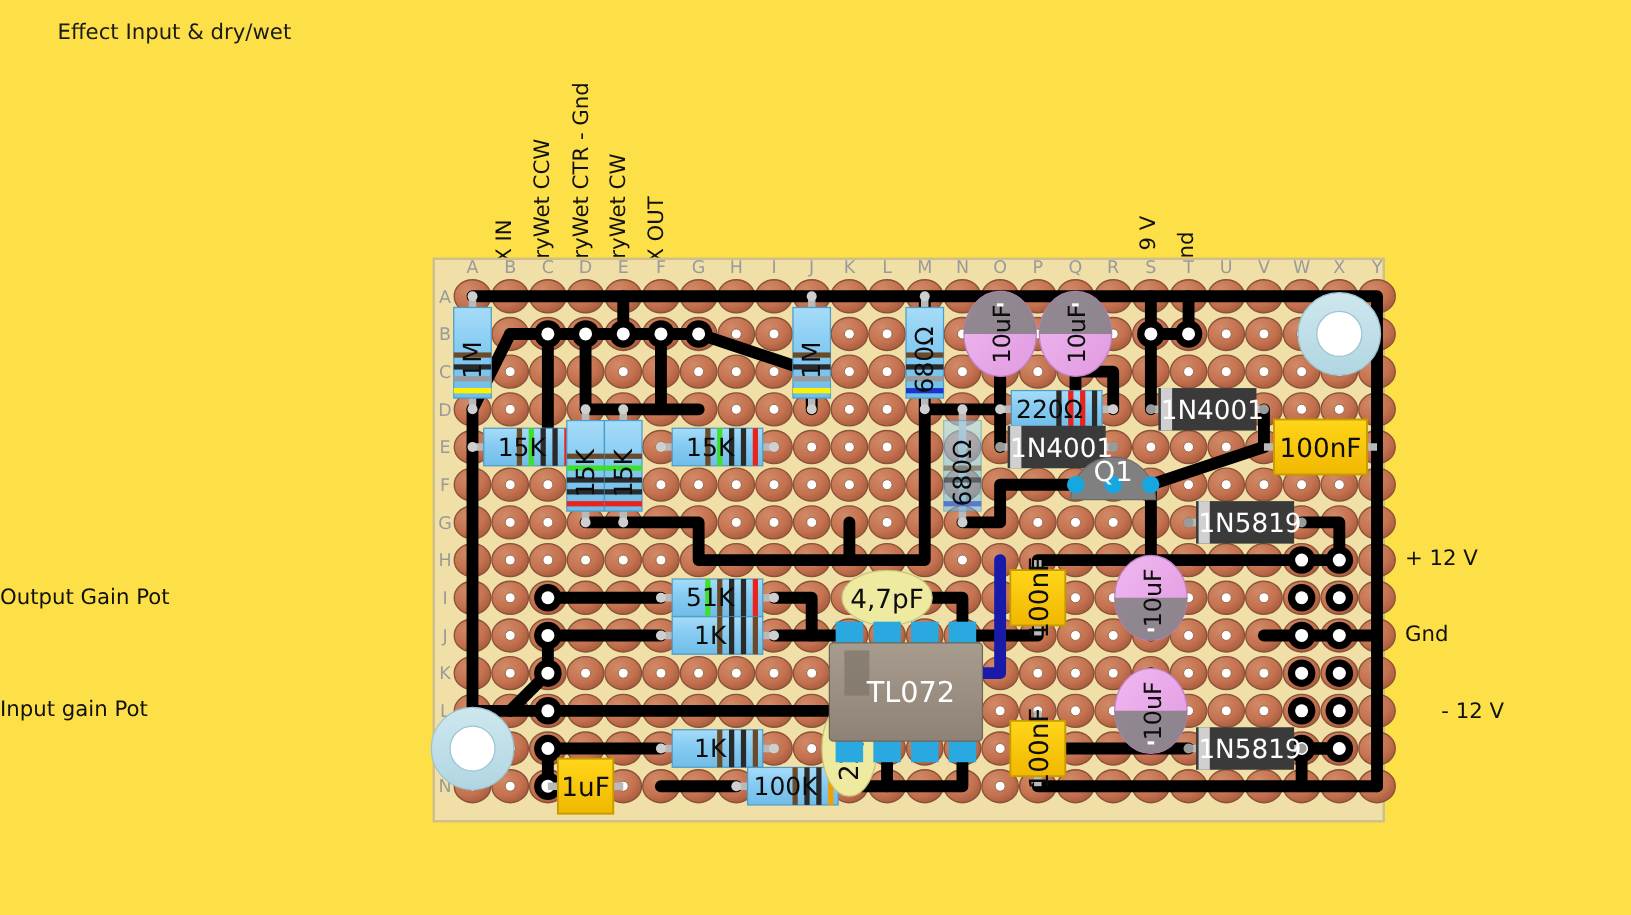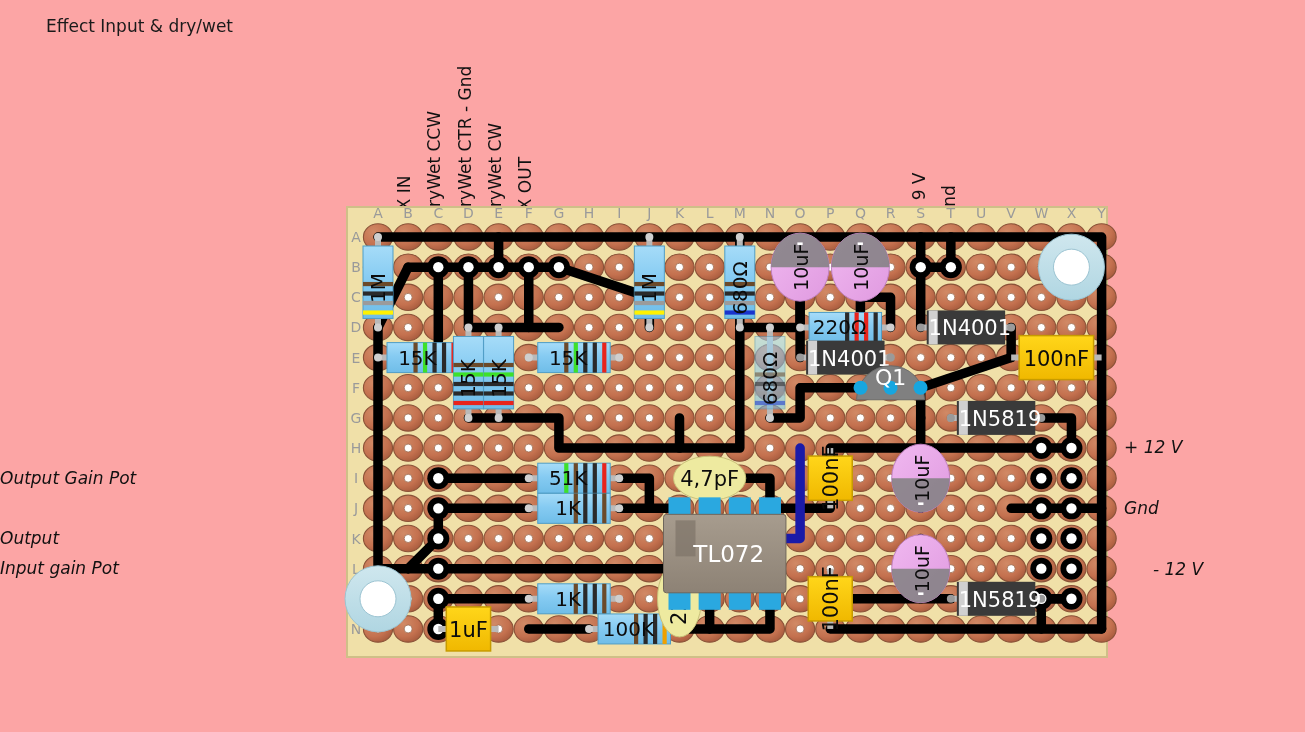--- a/index.html
+++ b/index.html
@@ -1,43 +1,42 @@
 <!DOCTYPE html>
 <html><head>
 <meta charset="utf-8">
 <style>
   html,body{margin:0;padding:0;background:#ffffff;}
   body{width:1305px;height:732px;overflow:hidden;
        font-family:"DejaVu Sans","Liberation Sans",sans-serif;}
-  #root{position:relative;width:1305px;height:732px;background:#fca5a5;}
+  #root{position:relative;width:1305px;height:732px;background:#fde047;}
   #title{position:absolute;left:46px;top:16px;font-size:17px;color:#1a1a1a;white-space:nowrap;}
   .vlabel{position:absolute;font-size:17px;color:#111;white-space:nowrap;
           transform-origin:left bottom;transform:rotate(-90deg);}
-  .hlabel{position:absolute;font-size:17px;color:#111;white-space:nowrap;font-style:italic;}
+  .hlabel{position:absolute;font-size:17px;color:#111;white-space:nowrap;}
   .hlabel.right{text-align:left;}
   svg{position:absolute;left:0;top:0;}
   text{font-family:"DejaVu Sans","Liberation Sans",sans-serif;}
 </style>
 </head>
 <body>
 
 <div id="root">
 
   <div id="title">Effect Input &amp; dry/wet</div>
 
   <div class="vlabel" style="left:414px;top:200px;">FX IN</div>
   <div class="vlabel" style="left:444px;top:200px;">DryWet CCW</div>
   <div class="vlabel" style="left:475px;top:200px;">DryWet CTR - Gnd</div>
   <div class="vlabel" style="left:505px;top:200px;">DryWet CW</div>
   <div class="vlabel" style="left:535px;top:200px;">FX OUT</div>
   <div class="vlabel" style="left:929px;top:200px;">+ 9 V</div>
   <div class="vlabel" style="left:959px;top:200px;">Gnd</div>
 
   <div class="hlabel right" style="left:0;width:345px;top:468px;">Output Gain Pot</div>
-  <div class="hlabel right" style="left:0;width:345px;top:528px;">Output</div>
   <div class="hlabel right" style="left:0;width:345px;top:558px;">Input gain Pot</div>
 
   <div class="hlabel" style="left:1124px;top:437px;">+ 12 V</div>
   <div class="hlabel" style="left:1124px;top:498px;">Gnd</div>
   <div class="hlabel" style="left:1124px;top:559px;margin-left:29px;">- 12 V</div>
 
   <svg id="board" width="1305" height="732">
     <defs>
       <radialGradient id="padgrad" cx="35%" cy="30%" r="75%">
         <stop offset="0%" stop-color="#d18a66"></stop>

